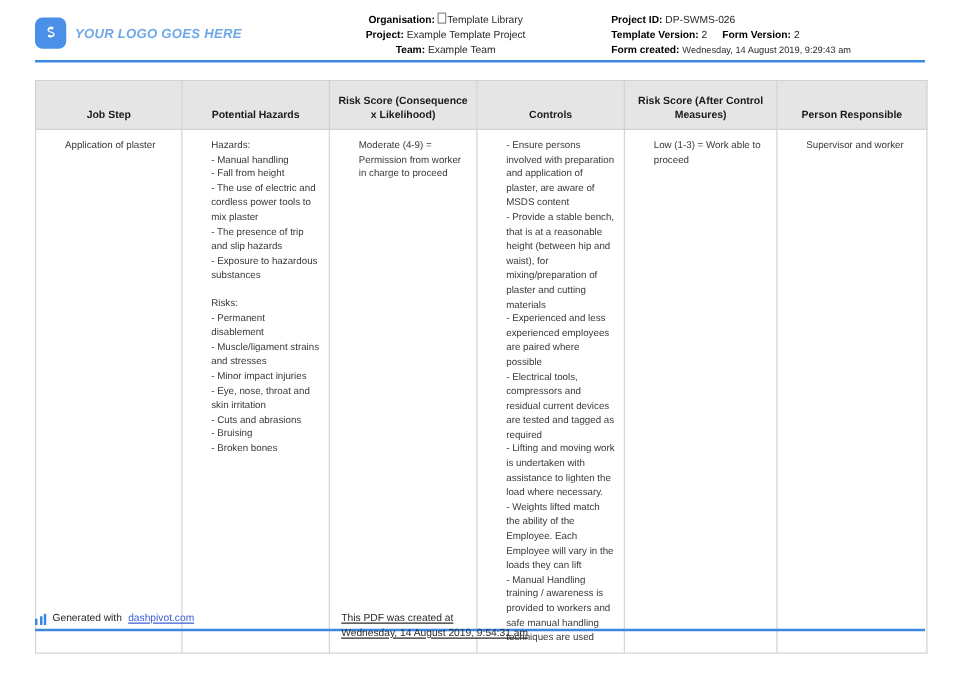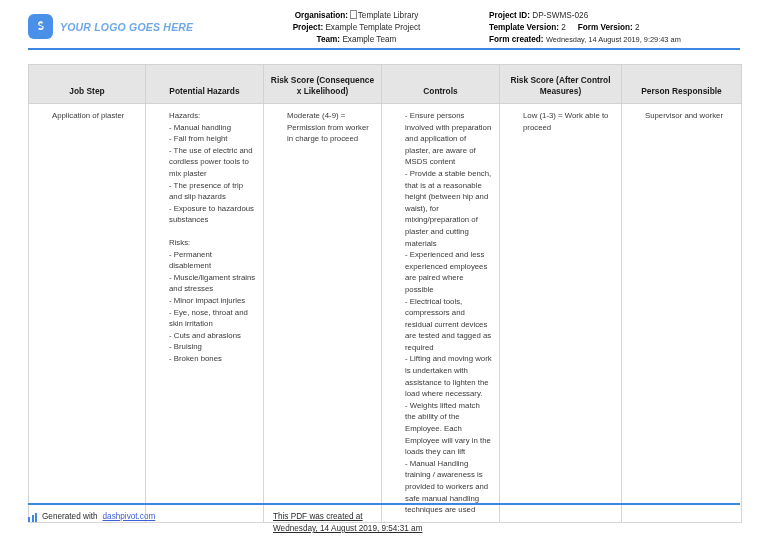--- a/index.html
+++ b/index.html
@@ -144,21 +144,21 @@
     position: absolute;
     left: 28px;
     top: 503px;
     width: 712px;
     height: 2px;
     background: #3d87e3;
   }
   .doc-footer {
     position: absolute;
     left: 28px;
-    top: 511px;
+    top: 489px;
     width: 712px;
     display: flex;
     align-items: flex-start;
     font-size: 8.2px;
     line-height: 12px;
     color: #2b2b2b;
   }
   .foot-col.a { width: 245px; display: flex; align-items: center; gap: 5px; }
   .foot-col.b { width: 236px; }
   .foot-col.c { width: 231px; text-decoration: underline; }

